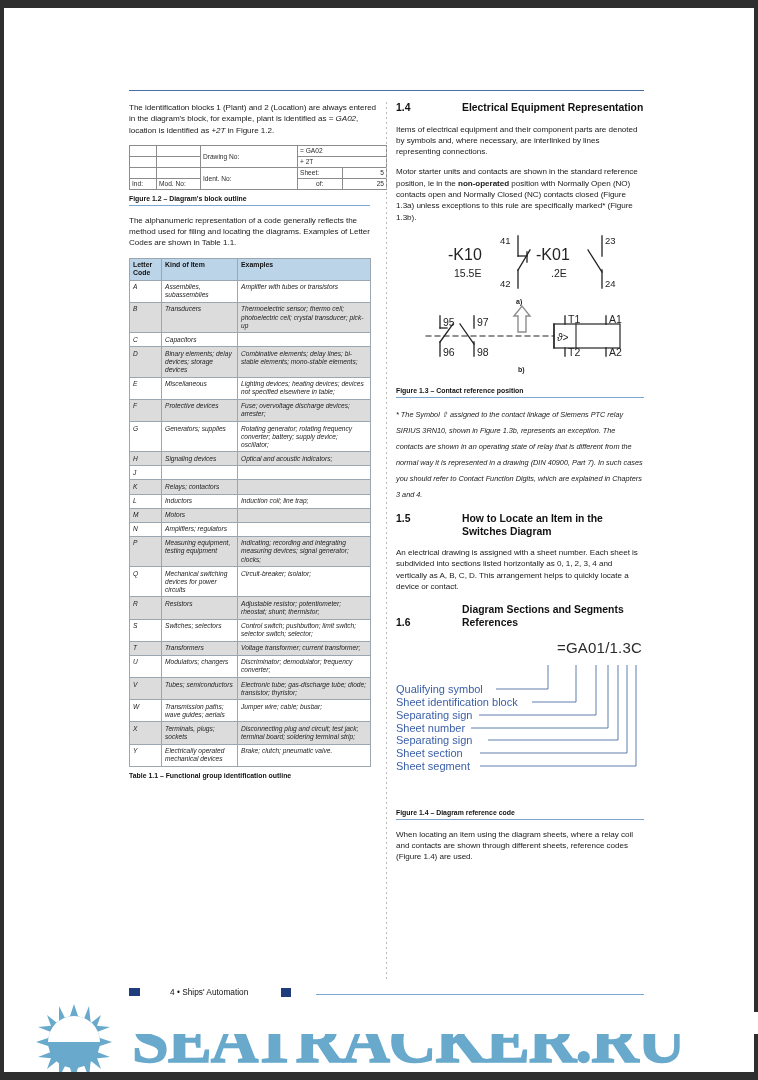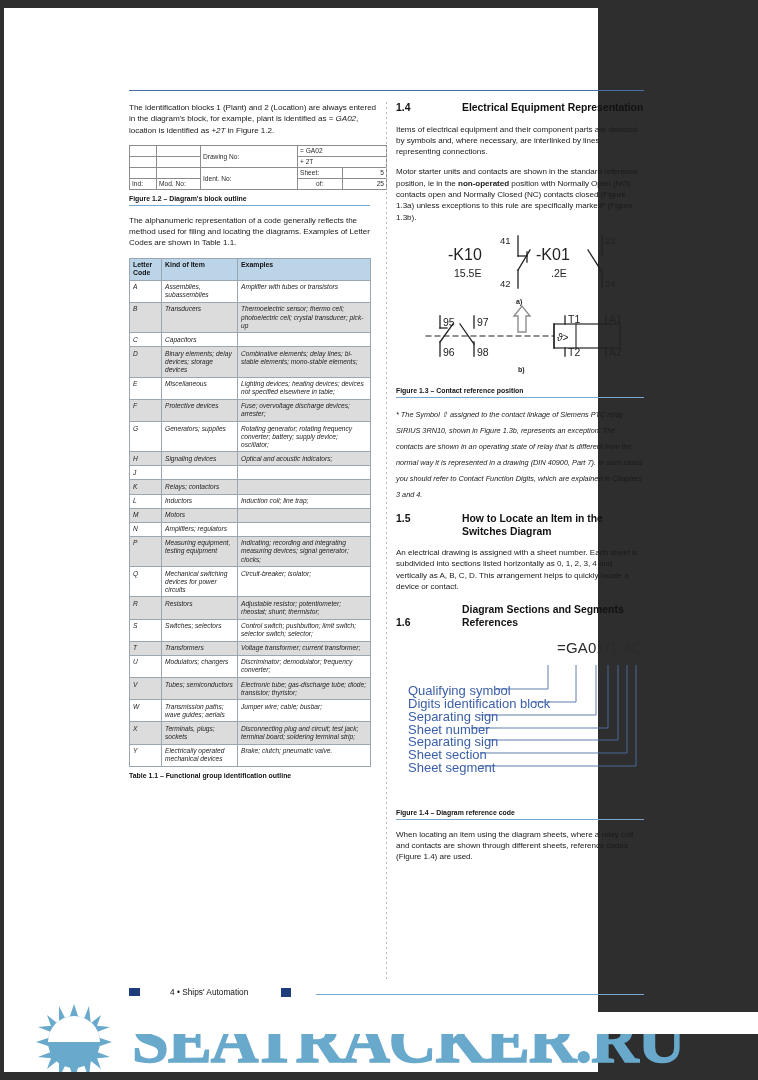--- a/index.html
+++ b/index.html
@@ -6,21 +6,21 @@
   html,body{margin:0;padding:0;}
   body{
     width:758px;height:1080px;
     background:#2e2e2e;
     font-family:"Liberation Sans", sans-serif;
     overflow:hidden;
   }
   .page{
     position:absolute;
     left:4px; top:8px;
-    width:594px; height:1064px;
+    width:750px; height:1064px;
     background:#ffffff;
     box-sizing:border-box;
   }
   .content{
     position:absolute;
     left:125px; top:82px;
     width:515px;
   }
   .toprule{
     height:1px;background:#4a6fa5;width:515px;margin-bottom:11px;
@@ -110,21 +110,21 @@
     margin:0 0 10px 0;
   }
 
   
   .fig14{width:248px;height:168px;position:relative;}
   .code-text{
     position:absolute;right:2px;top:0;
     font-size:15px;color:#2b2b2b;letter-spacing:0.2px;
   }
   .callout-label{
-    position:absolute;left:12px;font-size:13px;color:#3a5fa8;white-space:nowrap;
+    position:absolute;left:0;font-size:11px;color:#3a5fa8;white-space:nowrap;
   }
 
   
   .watermark{
     position:absolute;left:0;top:998px;width:758px;height:78px;
     pointer-events:none;
   }
   .wm-text{
     position:absolute;left:128px;top:-4px;
     font-family:"Liberation Serif", serif;
@@ -431,21 +431,21 @@
               <path d="M180 26 L180 63 L136 63"></path>
               <path d="M200 26 L200 76 L83 76"></path>
               <path d="M212 26 L212 89 L75 89"></path>
               <path d="M222 26 L222 101 L92 101"></path>
               <path d="M231 26 L231 114 L84 114"></path>
               <path d="M240 26 L240 127 L84 127"></path>
             </g>
           </svg>
           <div id="callouts">
               <div class="callout-label" style="top: 44px;">Qualifying symbol</div>
-              <div class="callout-label" style="top: 57px;">Digits identification block</div>
+              <div class="callout-label" style="top: 57px;">Sheet identification block</div>
               <div class="callout-label" style="top: 70px;">Separating sign</div>
               <div class="callout-label" style="top: 83px;">Sheet number</div>
               <div class="callout-label" style="top: 95px;">Separating sign</div>
               <div class="callout-label" style="top: 108px;">Sheet section</div>
               <div class="callout-label" style="top: 121px;">Sheet segment</div>
             </div>
         </div>
 
         <div class="figcap" style="margin-top:2px;">Figure 1.4 – Diagram reference code</div>
         <div class="figrule wide"></div>

